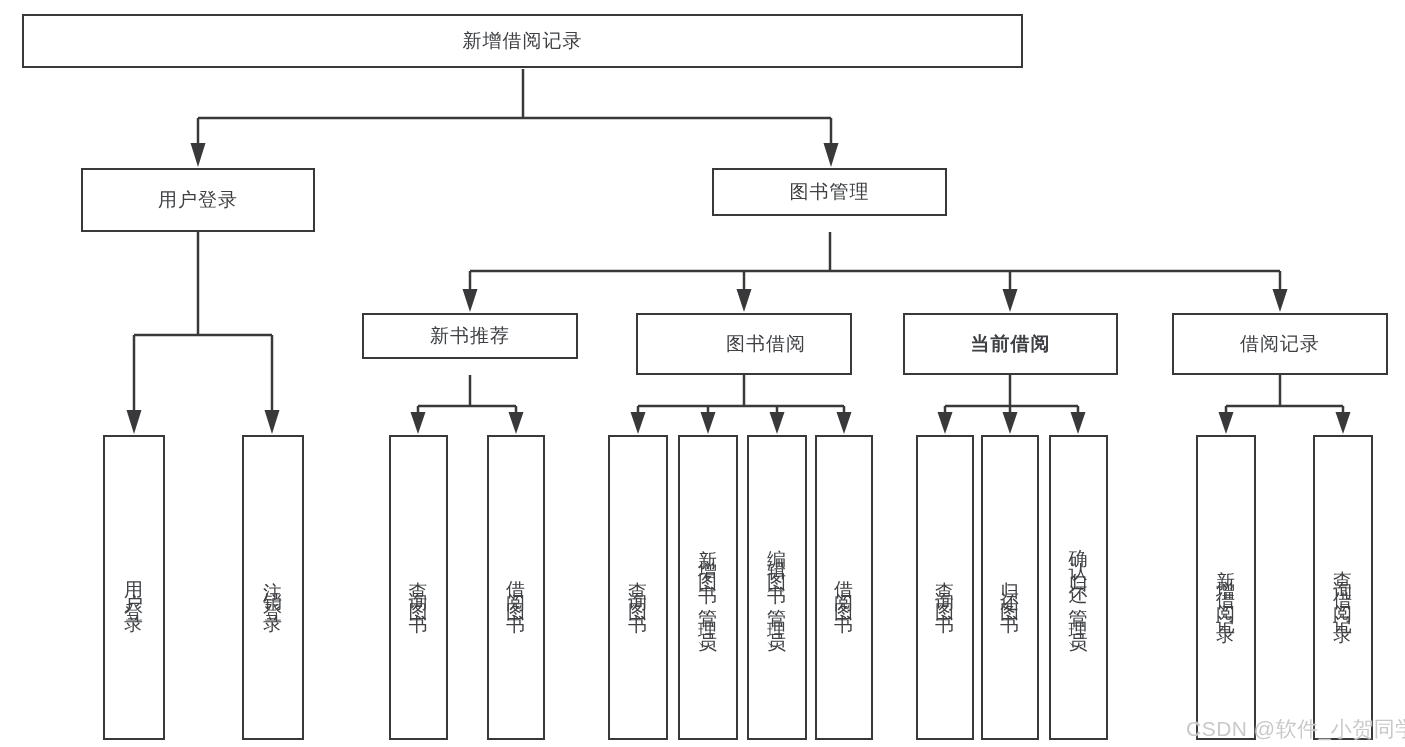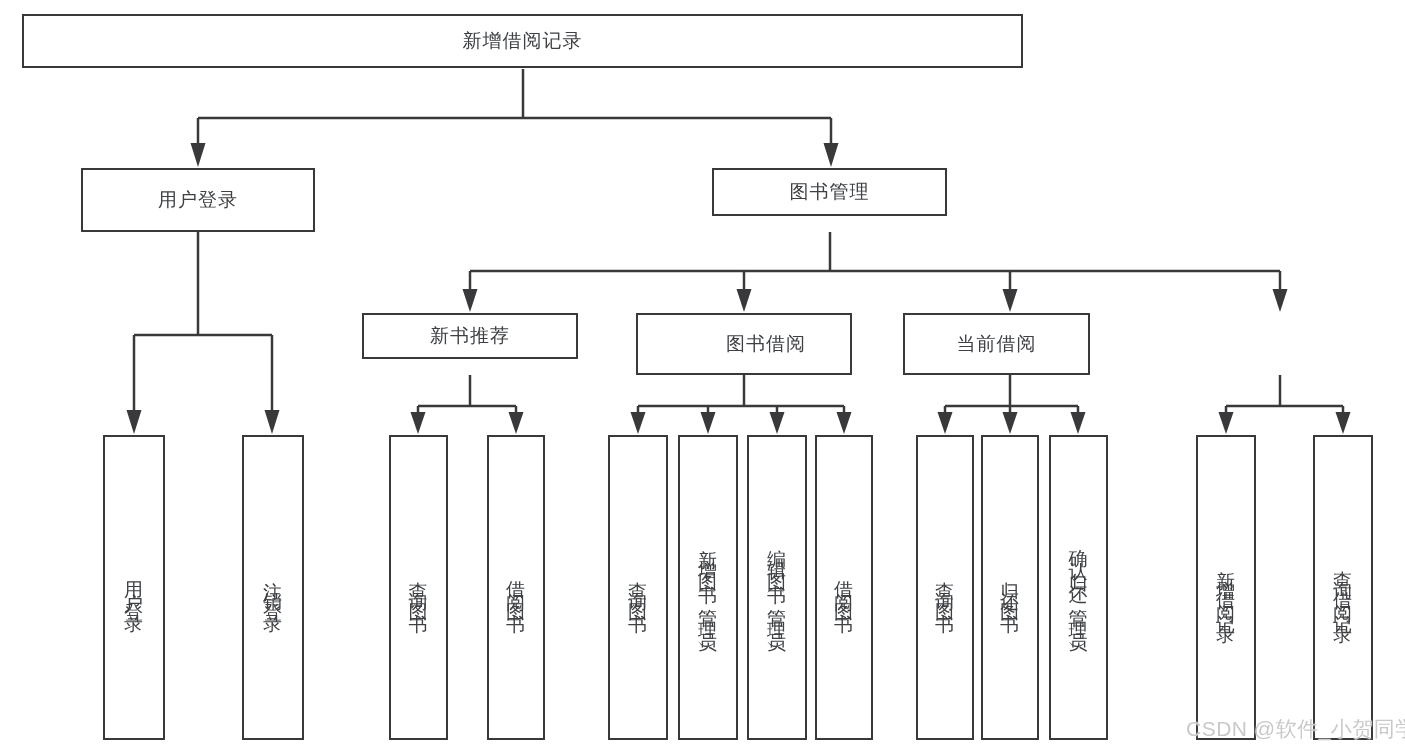--- a/index.html
+++ b/index.html
@@ -128,21 +128,22 @@
     </g>
   </svg>
 
   <div class="node h-node root-node" style="left:22px;top:14px;width:1001px;">新增借阅记录</div>
 
   <div class="node h-node" style="left:81px;top:168px;width:234px;height:64px;">用户登录</div>
   <div class="node h-node" style="left:712px;top:168px;width:235px;height:48px;text-align:right;">图书管理</div>
 
   <div class="node h-node" style="left:362px;top:313px;width:216px;height:46px;">新书推荐</div>
   <div class="node h-node" style="left:636px;top:313px;width:216px;height:62px;padding-left:44px;">图书借阅</div>
-  <div class="node h-node" style="left:903px;top:313px;width:187px;height:62px;">当前借阅</div>
+  <div class="node h-node" style="left:903px;top:313px;width:215px;height:62px;font-weight:bold;">当前借阅</div>
+  <div class="node h-node" style="left:1172px;top:313px;width:216px;height:62px;">借阅记录</div>
 
   <div class="node v-node" style="left:103px;width:62px;">用户登录</div>
   <div class="node v-node" style="left:242px;width:62px;">注销登录</div>
 
   <div class="node v-node" style="left:389px;width:59px;">查询图书</div>
   <div class="node v-node" style="left:487px;width:58px;">借阅图书</div>
 
   <div class="node v-node" style="left:608px;width:60px;">查询图书</div>
   <div class="node v-node" style="left:678px;width:60px;letter-spacing:12px;">新增图书（管理员）</div>
   <div class="node v-node" style="left:747px;width:60px;letter-spacing:12px;">编辑图书（管理员）</div>

